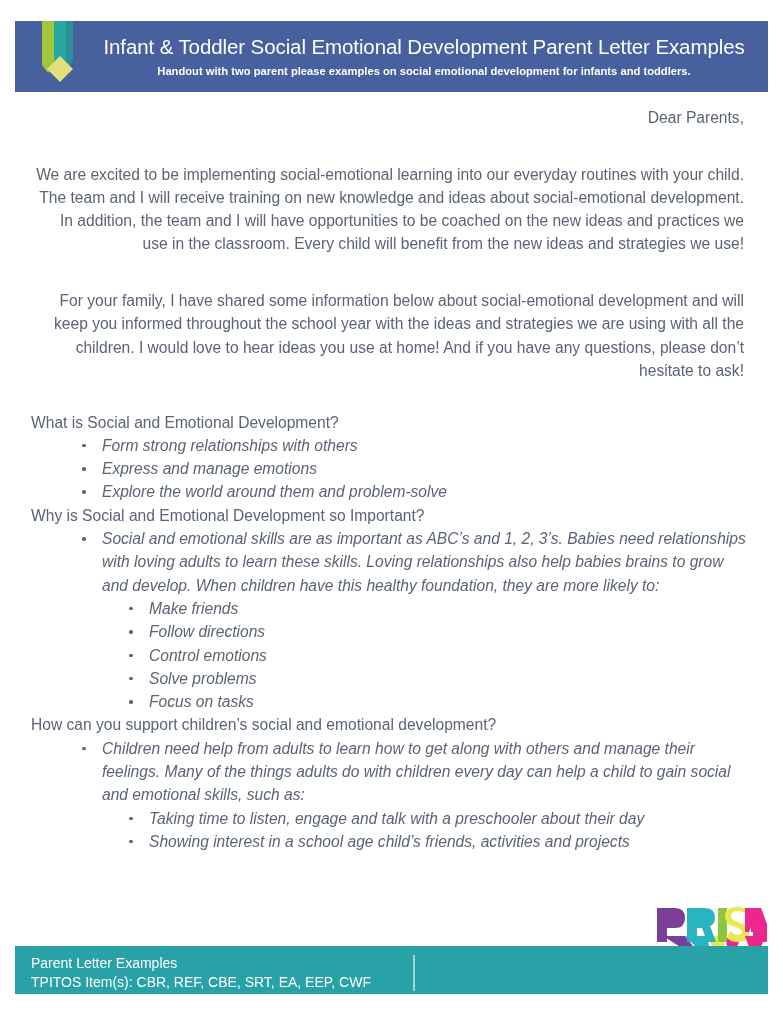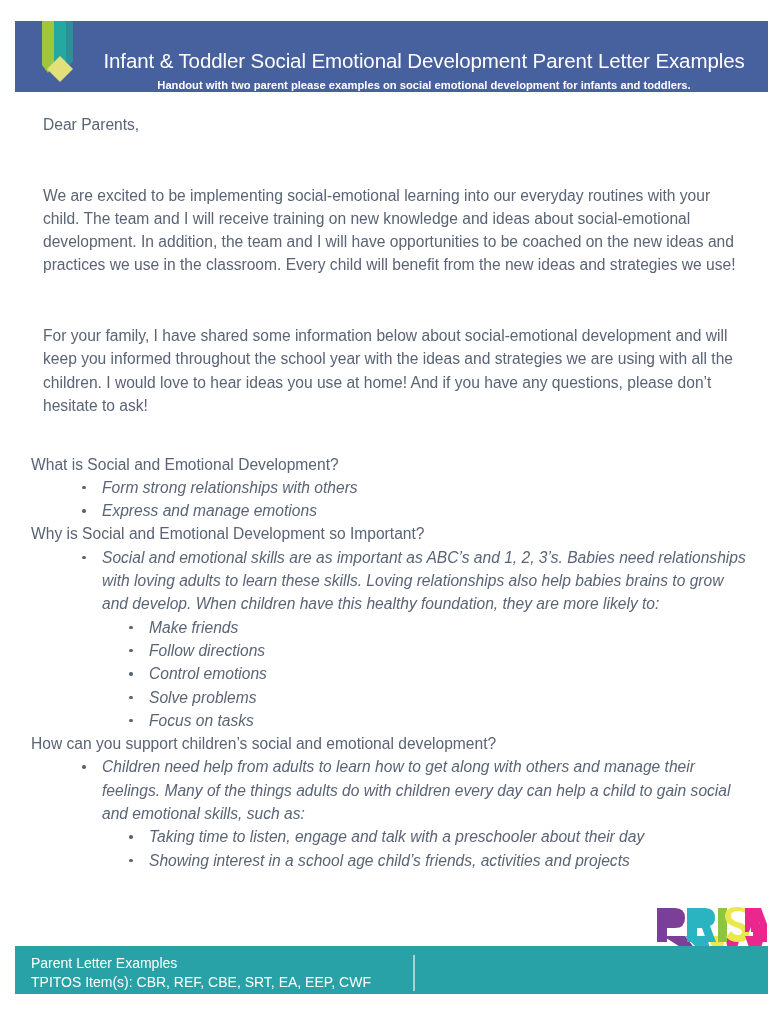--- a/index.html
+++ b/index.html
@@ -45,21 +45,21 @@
 
   .header-text-wrap {
     position: absolute;
     left: 75px;
     top: 0;
     right: 10px;
     height: 71px;
     display: flex;
     flex-direction: column;
     align-items: center;
-    justify-content: flex-end;
+    justify-content: center;
   }
   .header-title {
     color: #ffffff;
     font-size: 20.5px;
     font-weight: 400;
     letter-spacing: -0.1px;
     line-height: 1.15;
     white-space: nowrap;
     text-align: center;
   }
@@ -77,22 +77,23 @@
   .content {
     position: absolute;
     left: 31px;
     top: 101px;
     width: 718px;
     color: #5a6475;
     font-size: 15.6px;
     line-height: 23.3px;
   }
   .para {
-    margin: 12px;
+    margin: 5px;
     color: #5a6475;
+    text-align: right;
   }
   .spacer-line { height: 23.3px; }
 
   .heading-line {
     margin: 0;
     color: #5a6475;
   }
 
   ul.lvl1 {
     margin: 0;
@@ -232,20 +233,24 @@
     <p class="heading-line">What is Social and Emotional Development?</p>
     <ul class="lvl1">
       <li>
         <span class="bullet"></span>
         <span>Form strong relationships with others</span>
       </li>
       <li>
         <span class="bullet"></span>
         <span>Express and manage emotions</span>
       </li>
+      <li>
+        <span class="bullet"></span>
+        <span>Explore the world around them and problem-solve</span>
+      </li>
     </ul>
 
     <p class="heading-line">Why is Social and Emotional Development so Important?</p>
     <ul class="lvl1">
       <li>
         <span class="bullet"></span>
         <span>Social and emotional skills are as important as ABC’s and 1, 2, 3’s. Babies need relationships with loving adults to learn these skills. Loving relationships also help babies brains to grow and develop. When children have this healthy foundation, they are more likely to:</span>
         <ul class="lvl2">
           <li>
             <span class="bullet"></span>

